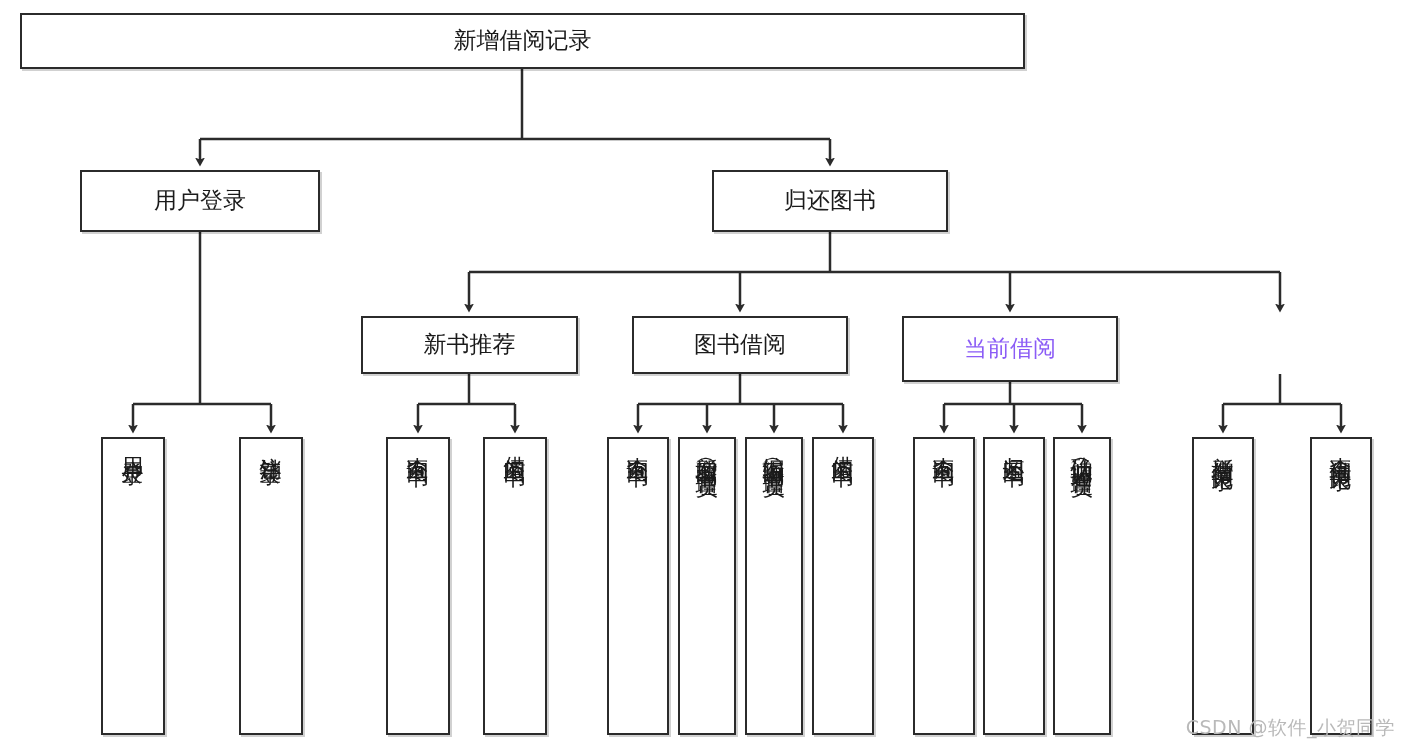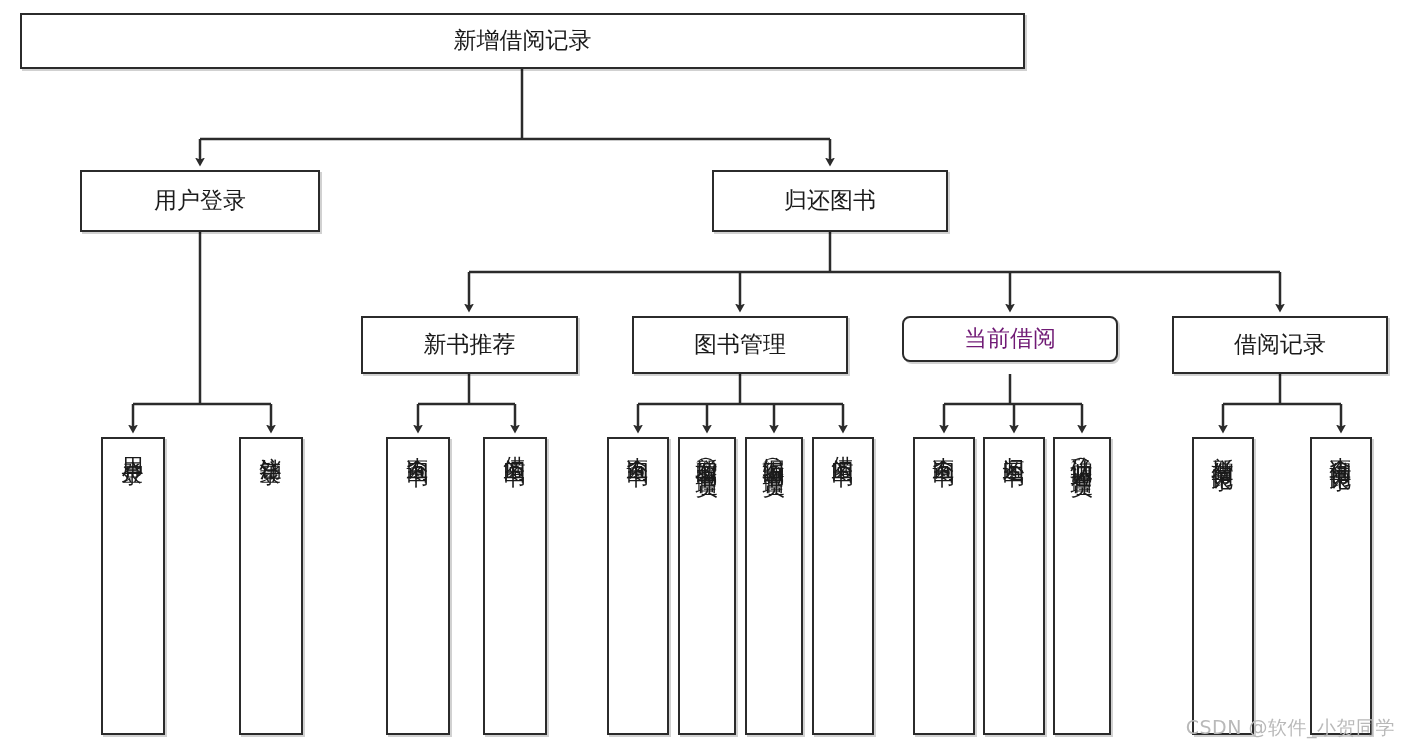--- a/index.html
+++ b/index.html
@@ -150,27 +150,24 @@
     <span class="label">用户登录</span>
   </div>
   <div class="node horizontal" style="left: 712px; top: 170px; width: 236px; height: 62px; border-color: rgb(43, 43, 43); background: rgb(255, 255, 255); color: rgb(26, 26, 26);">
     <span class="label">归还图书</span>
   </div>
 
   <div class="node horizontal" style="left: 361px; top: 316px; width: 217px; height: 58px; border-color: rgb(43, 43, 43); background: rgb(255, 255, 255); color: rgb(26, 26, 26);">
     <span class="label">新书推荐</span>
   </div>
   <div class="node horizontal" style="left: 632px; top: 316px; width: 216px; height: 58px; border-color: rgb(43, 43, 43); background: rgb(255, 255, 255); color: rgb(26, 26, 26);">
-    <span class="label">图书管理</span>
-  </div>
-  <div class="node horizontal" style="left: 902px; top: 316px; width: 216px; height: 46px; border-color: rgb(43, 43, 43); background: rgb(255, 255, 255); color: #701a75; border-radius: 8px;">
+    <span class="label">图书借阅</span>
+  </div>
+  <div class="node horizontal" style="left: 902px; top: 316px; width: 216px; height: 66px; border-color: rgb(43, 43, 43); background: rgb(255, 255, 255); color: #8b5cf6;">
     <span class="label">当前借阅</span>
-  </div>
-  <div class="node horizontal" style="left: 1172px; top: 316px; width: 216px; height: 58px; border-color: rgb(43, 43, 43); background: rgb(255, 255, 255); color: rgb(26, 26, 26);">
-    <span class="label">借阅记录</span>
   </div>
 
   <div class="node vertical" style="left: 101px; top: 437px; width: 64px; height: 298px; border-color: rgb(43, 43, 43); background: rgb(255, 255, 255); color: rgb(26, 26, 26);">
     <span class="label">用户登录</span>
   </div>
   <div class="node vertical" style="left: 239px; top: 437px; width: 64px; height: 298px; border-color: rgb(43, 43, 43); background: rgb(255, 255, 255); color: rgb(26, 26, 26);">
     <span class="label">注销登录</span>
   </div>
   <div class="node vertical" style="left: 386px; top: 437px; width: 64px; height: 298px; border-color: rgb(43, 43, 43); background: rgb(255, 255, 255); color: rgb(26, 26, 26);">
     <span class="label">查询图书</span>

